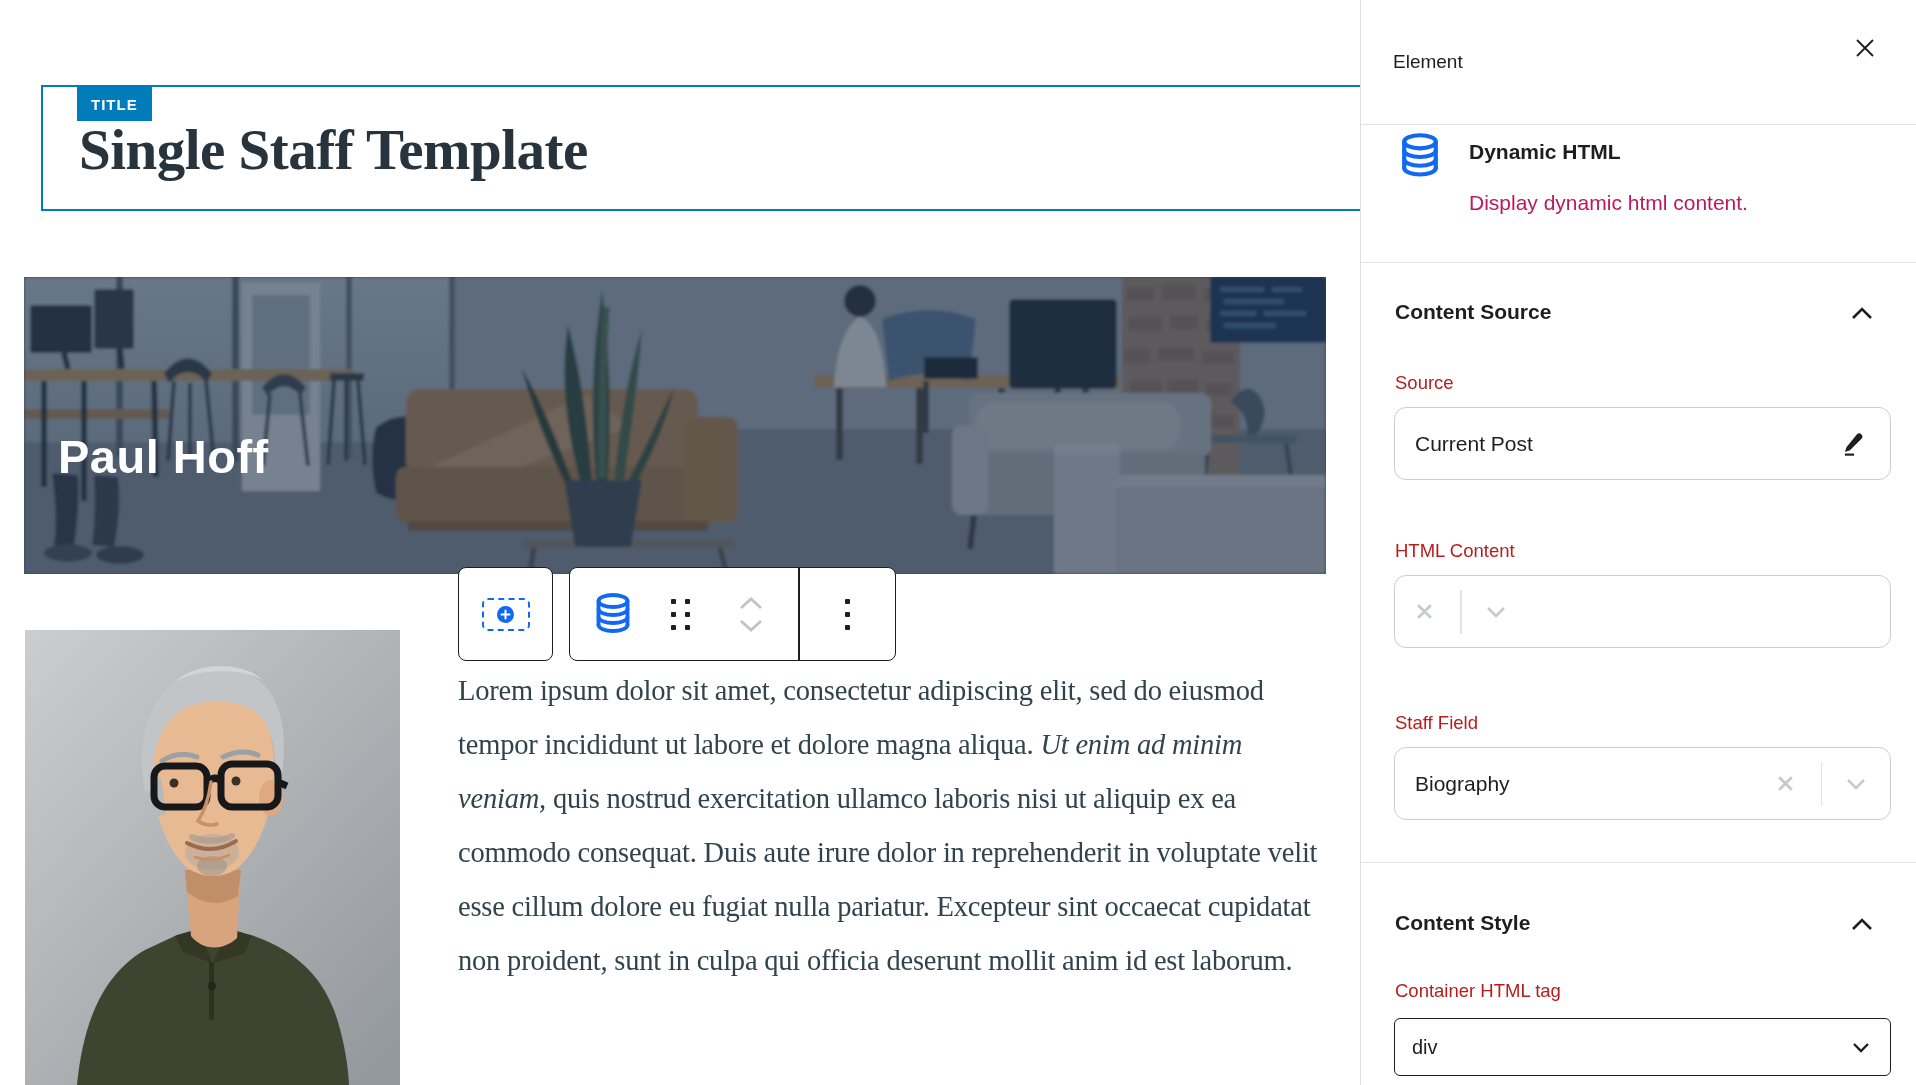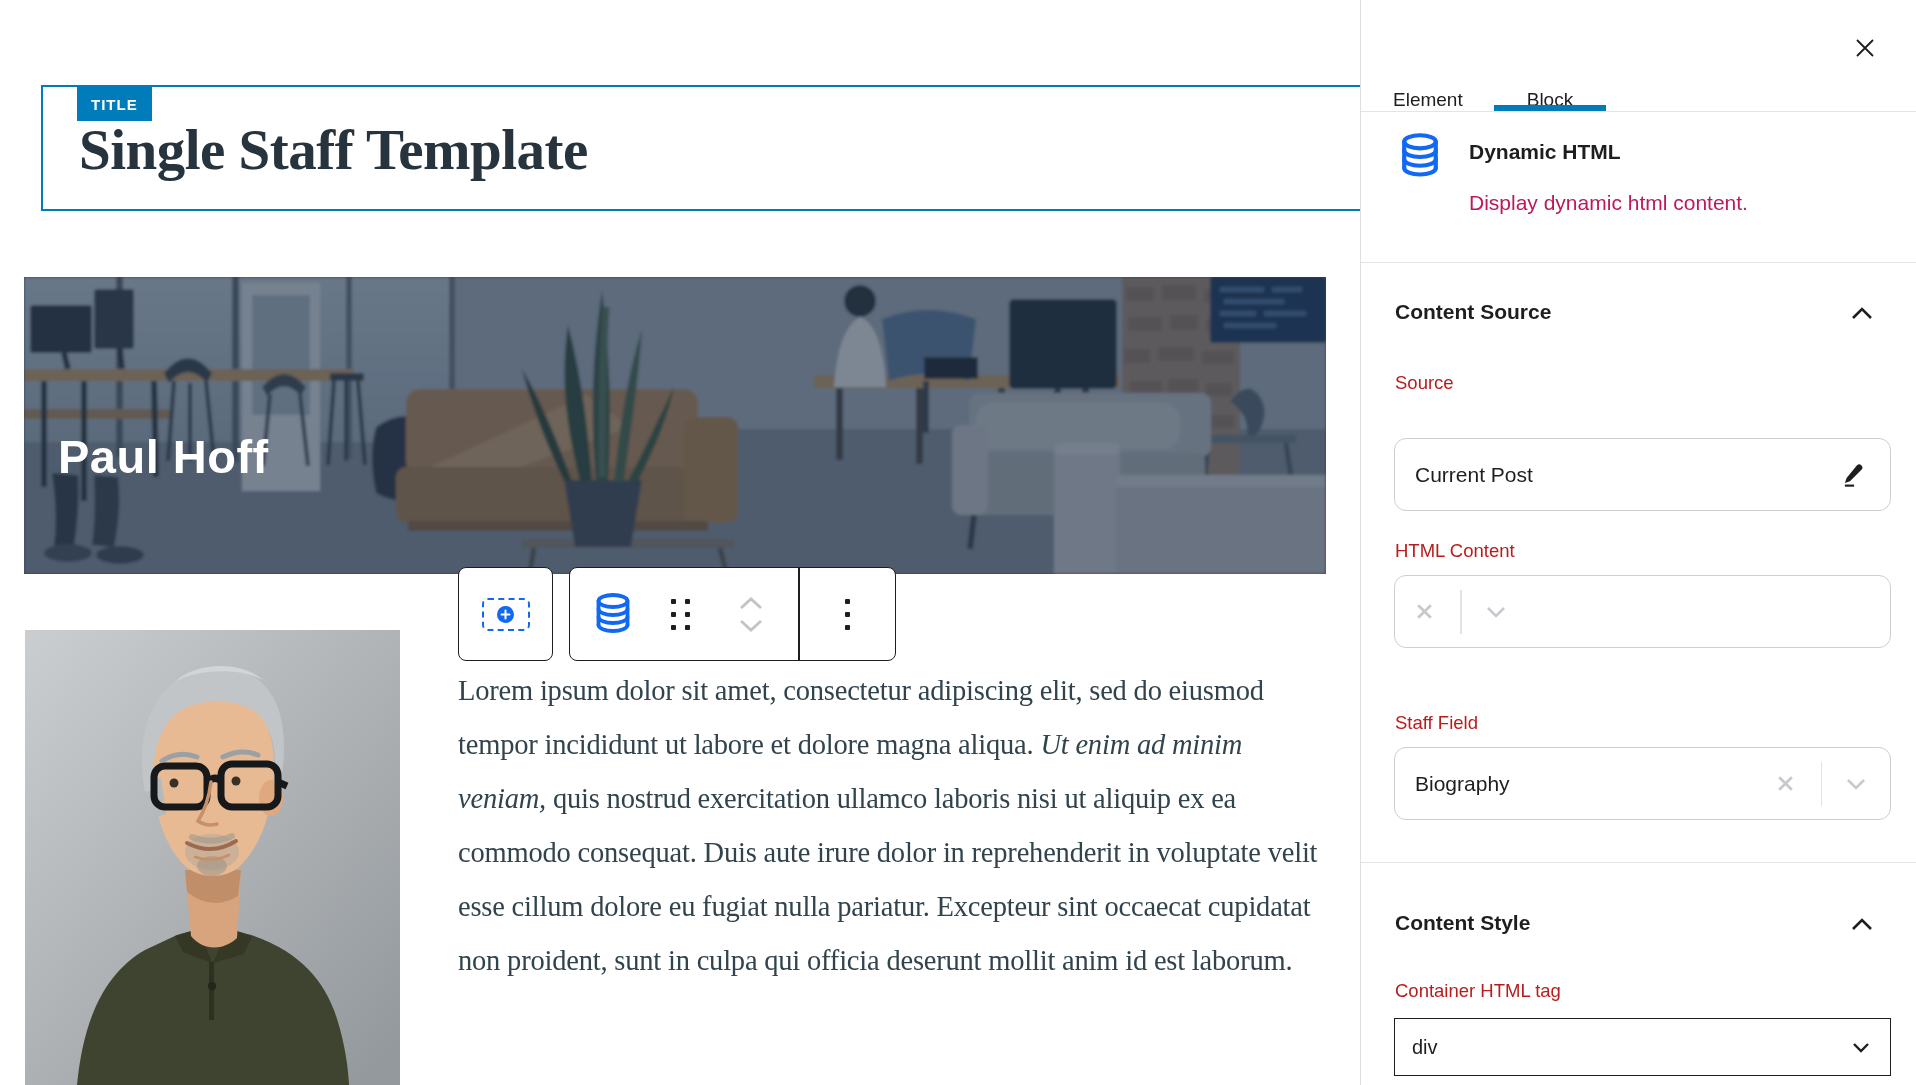--- a/index.html
+++ b/index.html
@@ -46,22 +46,22 @@
   .portrait svg{display:block;width:100%;height:100%;}
 
   .bio{position:absolute;left:458px;top:664px;width:876px;margin:0;
        font-family:"Liberation Serif",serif;font-size:28.5px;line-height:54px;
        color:#31434c;letter-spacing:-0.2px;}
   .bio em{font-style:italic;}
 
   
   .sidebar{position:absolute;left:1360px;top:0;width:556px;height:1085px;background:#fff;
            border-left:1px solid #dedede;box-sizing:border-box;}
-  .sb-header{position:absolute;left:0;top:0;width:100%;height:112px;
-             border-bottom:1px solid #e4e4e4;box-sizing:border-box;display:flex;align-items:flex-end;
+  .sb-header{position:absolute;left:0;top:0;width:100%;height:125px;
+             border-bottom:1px solid #e4e4e4;box-sizing:border-box;display:flex;align-items:center;
              padding-left:16px;}
   .tab{display:flex;align-items:center;font-size:19px;font-weight:500;color:#1e1e1e;
        position:relative;cursor:pointer;}
   .tab.element{padding:0 16px;}
   .tab.block{padding:0 33px;margin-left:15px;}
   .tab.active::after{content:"";position:absolute;left:0;right:0;bottom:0;height:6px;background:#007cba;}
   .sb-close{position:absolute;right:36px;top:33px;width:30px;height:30px;background:none;border:none;
             padding:0;cursor:pointer;display:flex;align-items:center;justify-content:center;}
 
   .block-card-icon{position:absolute;left:36px;top:132px;}
@@ -80,21 +80,21 @@
          align-items:center;padding-left:20px;font-size:21px;color:#1e1e1e;cursor:pointer;}
   .field .val{flex:1;}
   .field .edit-btn{background:none;border:none;padding:0;margin-right:24px;cursor:pointer;
                    display:flex;align-items:center;}
   .combo-controls{display:flex;align-items:center;height:100%;}
   .combo-clear{background:none;border:none;padding:0 26px 0 0;cursor:pointer;display:flex;align-items:center;}
   .combo-sep{width:1.5px;height:44px;background:#e1e3e6;}
   .combo-open{background:none;border:none;padding:0 24px 0 24px;cursor:pointer;display:flex;align-items:center;}
 
   .tag-select{position:absolute;left:33px;width:497px;height:58px;box-sizing:border-box;
-              border:1.6px solid #1e1e1e;border-radius:0;background:#fff;display:flex;
+              border:1.6px solid #1e1e1e;border-radius:6px;background:#fff;display:flex;
               align-items:center;padding:0 20px 0 17px;font-size:20px;font-weight:500;
               color:#1e1e1e;cursor:pointer;}
   .tag-select .val{flex:1;}
 </style>
 </head>
 <body>
 
 <div class="app">
 
   <div class="canvas">
@@ -331,21 +331,20 @@
       </svg>
     </div>
 
     <p class="bio"><span>Lorem ipsum dolor sit amet, consectetur adipiscing elit, sed do eiusmod tempor incididunt ut labore et dolore magna aliqua. </span><em>Ut enim ad minim veniam,</em><span> quis nostrud exercitation ullamco laboris nisi ut aliquip ex ea commodo consequat. Duis aute irure dolor in reprehenderit in voluptate velit esse cillum dolore eu fugiat nulla pariatur. Excepteur sint occaecat cupidatat non proident, sunt in culpa qui officia deserunt mollit anim id est laborum.</span></p>
   </div>
 
   <aside class="sidebar">
 
     <div class="sb-header">
       <div class="tab element">Element</div>
-      <div class="tab block active">Block</div>
       <button class="sb-close">
         <svg width="24" height="24" viewBox="0 0 24 24">
           <path d="M4 4 L20 20 M20 4 L4 20" stroke="#1e1e1e" stroke-width="1.8" fill="none"></path>
         </svg>
       </button>
     </div>
 
     <div class="block-card-icon">
       <svg width="46" height="49" viewBox="0 0 42 45">
         <g fill="none" stroke="#1168f2" stroke-width="3.8" stroke-linecap="round">
@@ -363,21 +362,21 @@
     <div class="sb-divider" style="top:262px;"></div>
 
     <div class="panel-title" style="top:300px;">Content Source</div>
     <button class="panel-toggle" style="top:302px;">
       <svg width="22" height="13" viewBox="0 0 22 13">
         <path d="M2 11 L11 2 L20 11" stroke="#1e1e1e" stroke-width="2.6" fill="none"></path>
       </svg>
     </button>
 
     <div class="field-label" style="top:372px;">Source</div>
-    <div class="field" style="top:407px;margin-top:31px;">
+    <div class="field" style="top:407px;">
       <span class="val">Current Post</span>
       <button class="edit-btn">
         <svg width="26" height="26" viewBox="0 0 24 24">
           <path d="M15.7 3.1 a2.9 2.9 0 0 1 4.1 4.1 L9.2 17.8 L4.5 19.4 L6.1 14.7 Z" fill="#1e1e1e"></path>
           <rect x="4.5" y="20.8" width="8.5" height="2" fill="#1e1e1e"></rect>
         </svg>
       </button>
     </div>
 
     <div class="field-label" style="top:540px;">HTML Content</div>

